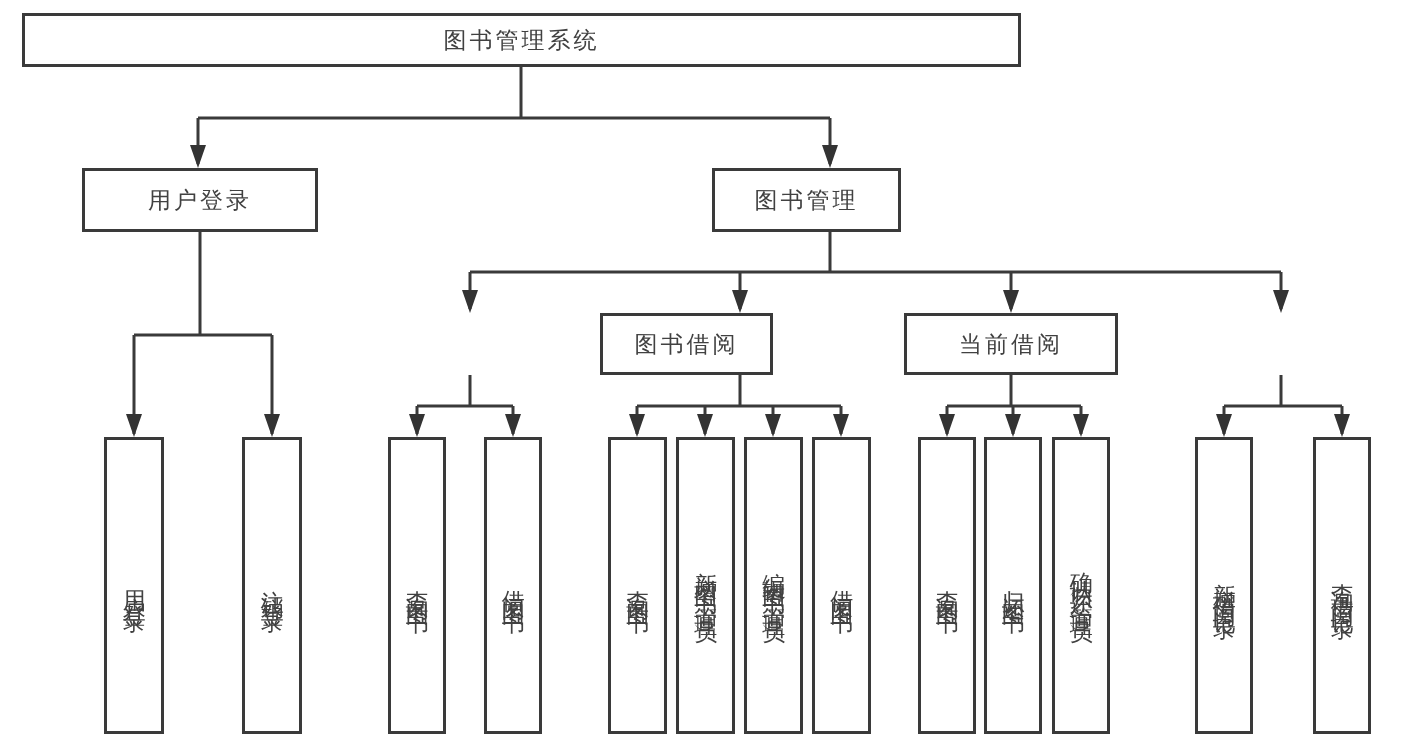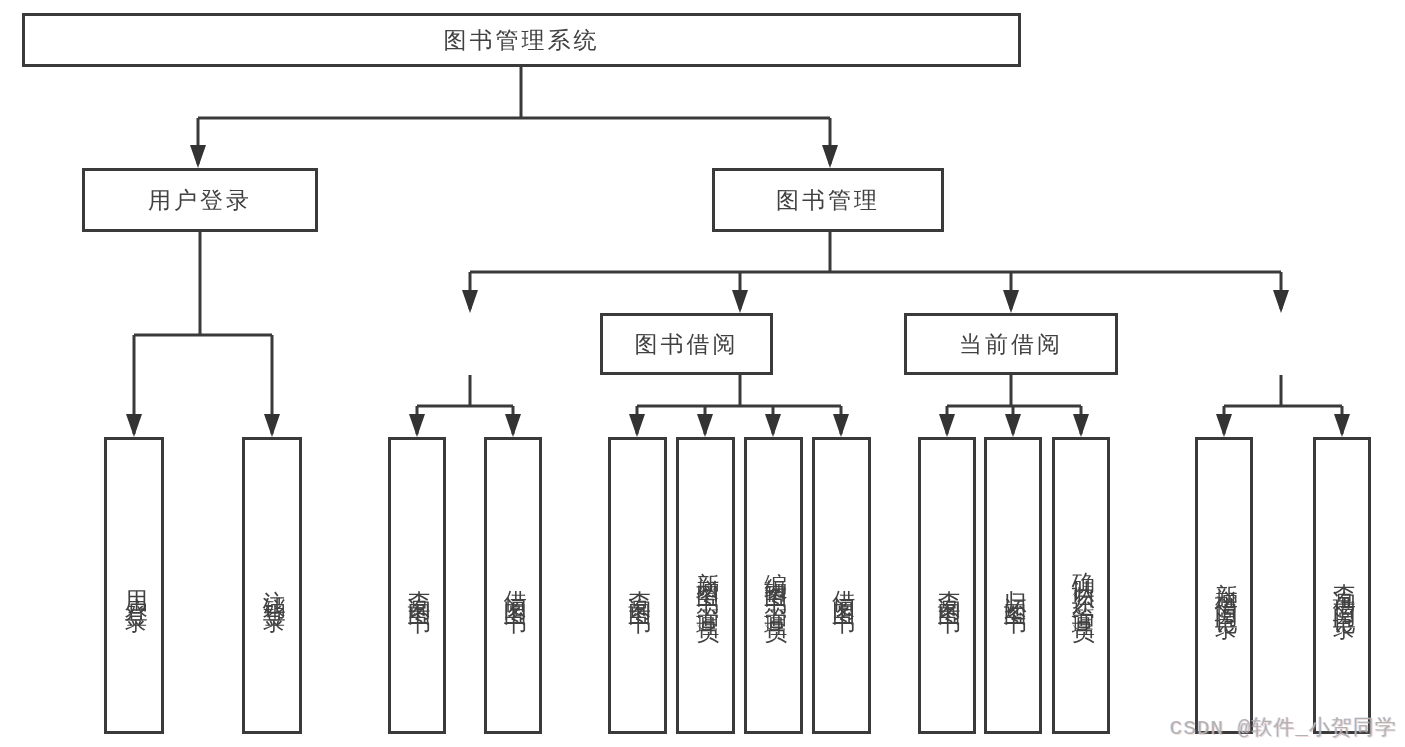--- a/index.html
+++ b/index.html
@@ -5,21 +5,21 @@
   html, body {
     margin: 0;
     padding: 0;
     background: #ffffff;
   }
   .canvas {
     position: relative;
     width: 1405px;
     height: 747px;
     background: #ffffff;
-    font-family: Liberation Mono, monospace;
+    font-family: Liberation Sans, sans-serif;
     overflow: hidden;
   }
   svg.connectors {
     position: absolute;
     left: 0;
     top: 0;
     width: 1405px;
     height: 747px;
   }
   .box {
@@ -103,21 +103,21 @@
       <polygon points="1073,414 1089,414 1081,437"></polygon>
 
       <polygon points="1216,414 1232,414 1224,437"></polygon>
       <polygon points="1334,414 1350,414 1342,437"></polygon>
     </g>
   </svg>
 
   <div class="box" style="left:22px; top:13px; width:999px; height:54px;">图书管理系统</div>
 
   <div class="box" style="left:82px; top:168px; width:236px; height:64px;">用户登录</div>
-  <div class="box" style="left:712px; top:168px; width:232px; height:64px;">图书管理</div>
+  <div class="box" style="left:712px; top:168px; width:189px; height:64px;">图书管理</div>
 
   <div class="box" style="left:600px; top:313px; width:173px; height:62px;">图书借阅</div>
   <div class="box" style="left:904px; top:313px; width:214px; height:62px;">当前借阅</div>
 
   <div class="box leaf" style="left:104px; top:437px; width:60px; height:297px;">
     <span class="vtext">用户登录</span>
   </div>
   <div class="box leaf" style="left:242px; top:437px; width:60px; height:297px;">
     <span class="vtext">注销登录</span>
   </div>
@@ -152,15 +152,14 @@
     <span class="vtext">确认归还（管理员）</span>
   </div>
 
   <div class="box leaf" style="left:1195px; top:437px; width:58px; height:297px;">
     <span class="vtext">新增借阅记录</span>
   </div>
   <div class="box leaf" style="left:1313px; top:437px; width:58px; height:297px;">
     <span class="vtext">查询借阅记录</span>
   </div>
 
-  <div class="watermark">CSDN @软件_小贺同学</div>
 
 </div>
 
 </body></html>

